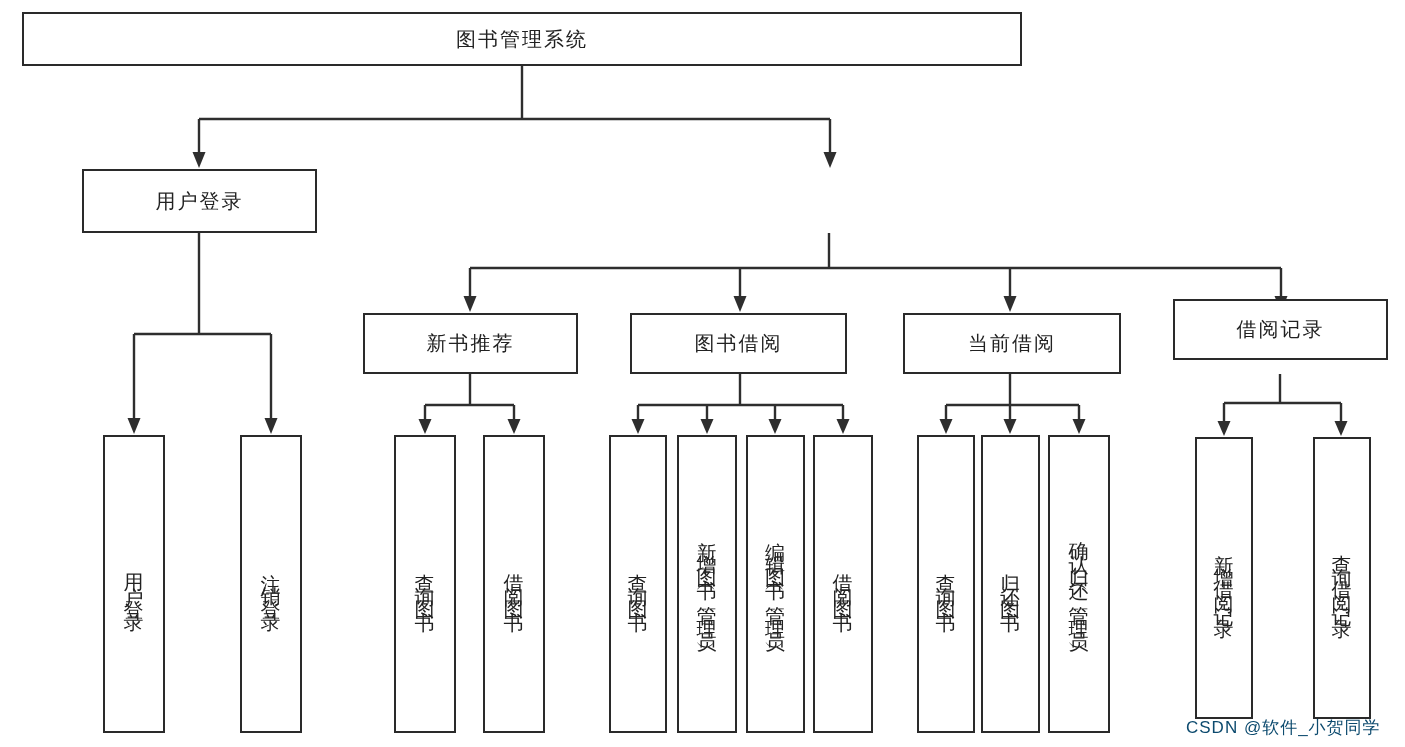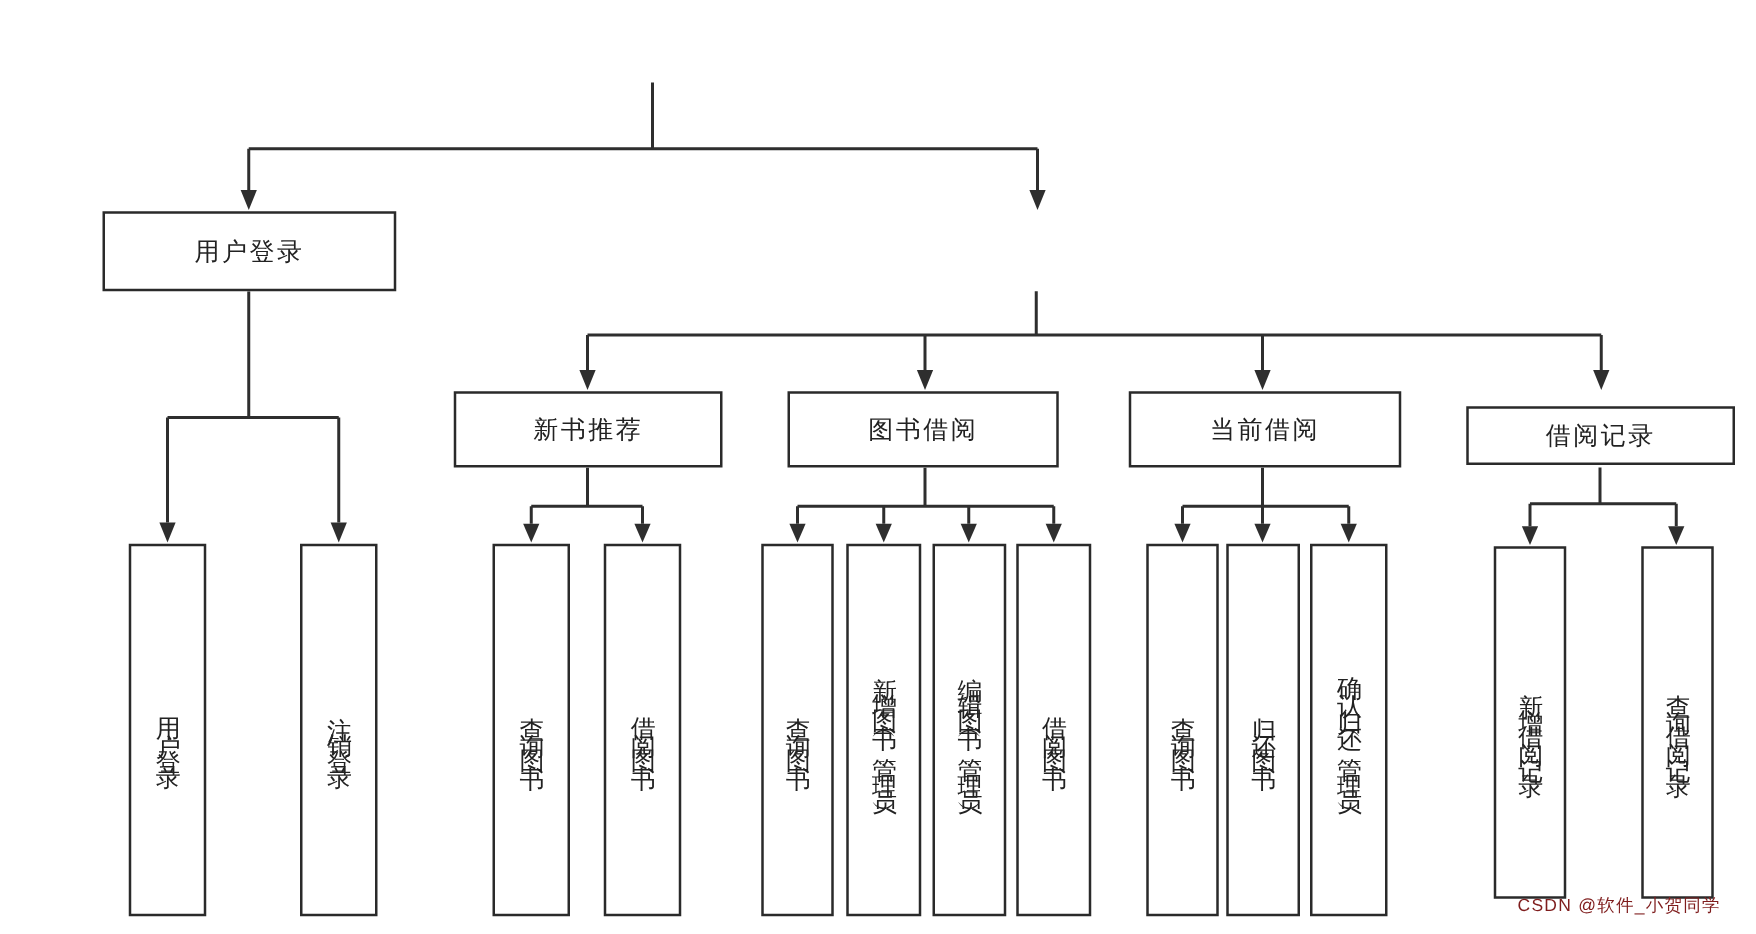--- a/index.html
+++ b/index.html
@@ -40,26 +40,25 @@
     writing-mode: vertical-rl;
     text-orientation: mixed;
     letter-spacing: 13px;
     font-size: 20px;
     line-height: 1;
   }
   .watermark {
     position: absolute;
     left: 1186px;
     top: 716px;
-    font-size: 14px;
+    font-size: 17px;
     letter-spacing: 1px;
-    color: #7f1d1d;
+    color: #0c4a6e;
     z-index: 5;
     white-space: nowrap;
-    margin-left: 28px;
   }
 </style>
 </head>
 <body>
 
 <div class="canvas">
 
   <svg class="connectors" viewBox="0 0 1405 747" xmlns="http://www.w3.org/2000/svg">
 
     <path d="M522 66 V119 M199 119 H830 M199 119 V152 M830 119 V152"></path>
@@ -89,35 +88,38 @@
     <path d="M1010 374 V405 M946 405 H1079 M946 405 V419 M1010 405 V419 M1079 405 V419"></path>
     <polygon points="939.5,419 952.5,419 946,434"></polygon>
     <polygon points="1003.5,419 1016.5,419 1010,434"></polygon>
     <polygon points="1072.5,419 1085.5,419 1079,434"></polygon>
 
     <path d="M1280 374 V403 M1224 403 H1341 M1224 403 V421 M1341 403 V421"></path>
     <polygon points="1217.5,421 1230.5,421 1224,436"></polygon>
     <polygon points="1334.5,421 1347.5,421 1341,436"></polygon>
   </svg>
 
+  <div class="box" style="left:22px; top:12px; width:1000px; height:54px;">
+    <span>图书管理系统</span>
+  </div>
 
   <div class="box" style="left:82px; top:169px; width:235px; height:64px;">
     <span>用户登录</span>
   </div>
 
   <div class="box" style="left:363px; top:313px; width:215px; height:61px;">
     <span>新书推荐</span>
   </div>
   <div class="box" style="left:630px; top:313px; width:217px; height:61px;">
     <span>图书借阅</span>
   </div>
   <div class="box" style="left:903px; top:313px; width:218px; height:61px;">
     <span>当前借阅</span>
   </div>
-  <div class="box" style="left:1173px; top:325px; width:215px; height:47px;">
+  <div class="box" style="left:1173px; top:299px; width:215px; height:61px;">
     <span>借阅记录</span>
   </div>
 
   <div class="box vbox" style="left:103px; top:435px; width:62px; height:298px;">
     <span>用户登录</span>
   </div>
   <div class="box vbox" style="left:240px; top:435px; width:62px; height:298px;">
     <span>注销登录</span>
   </div>
 

